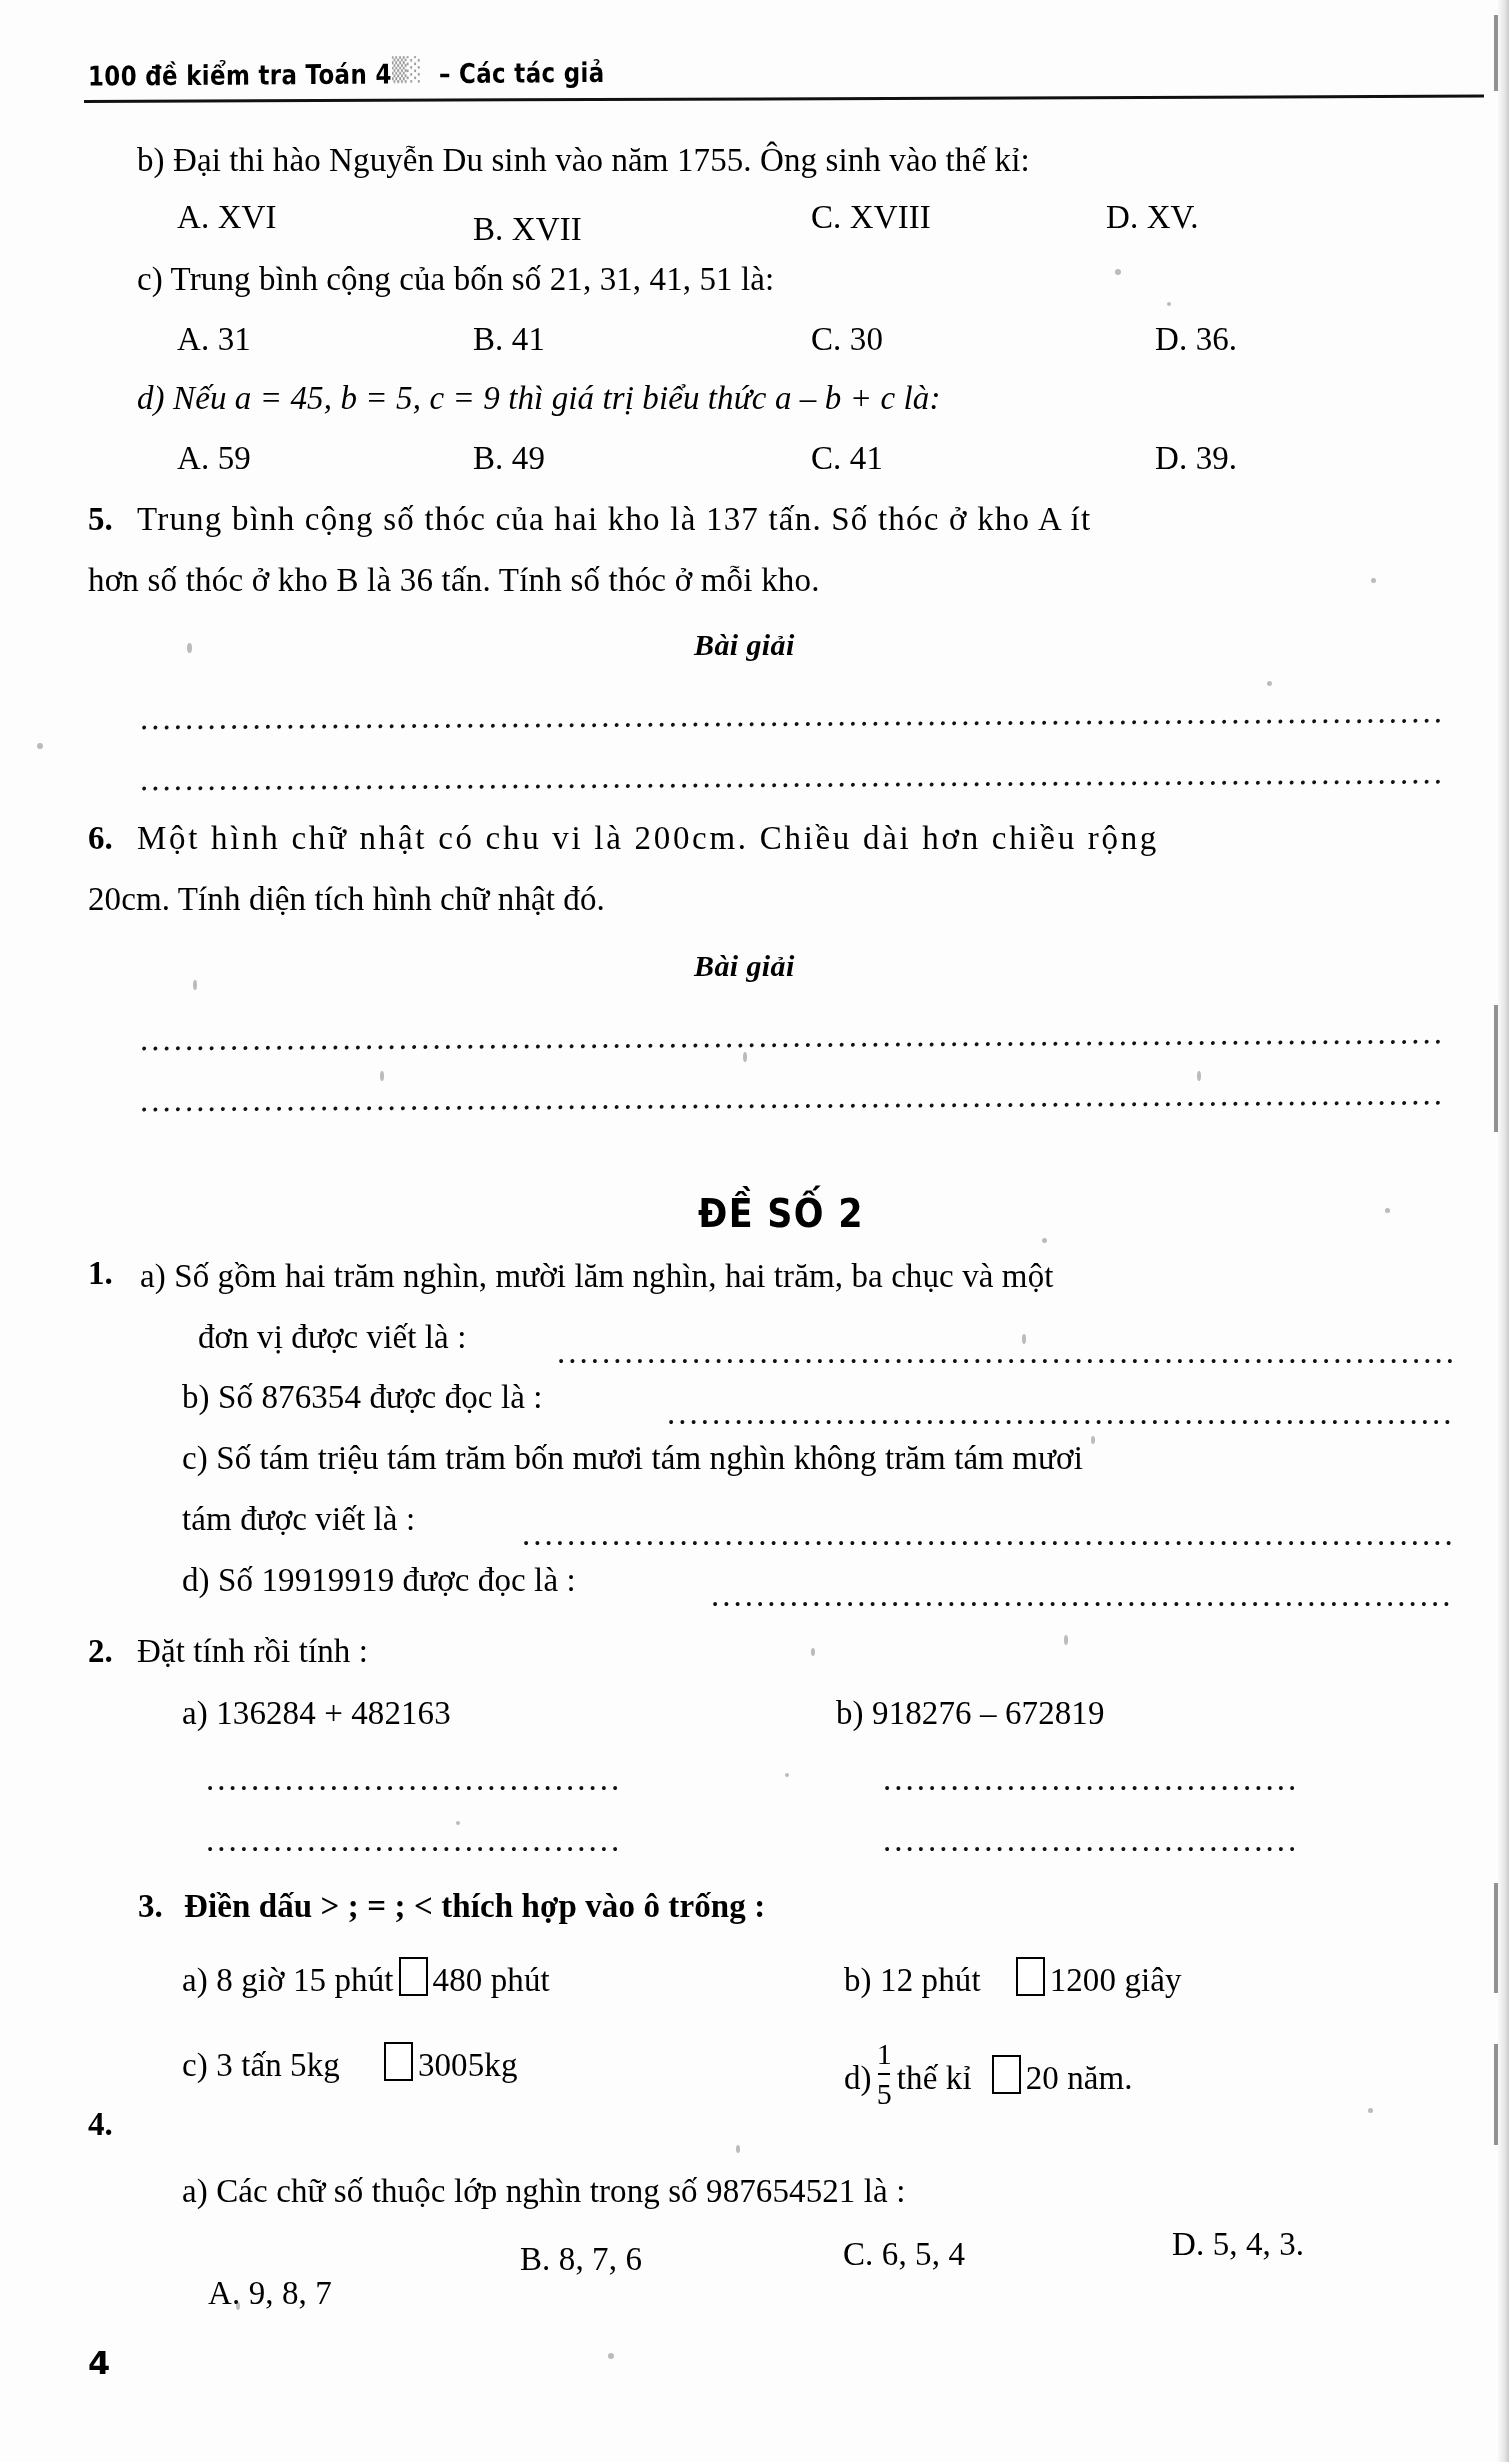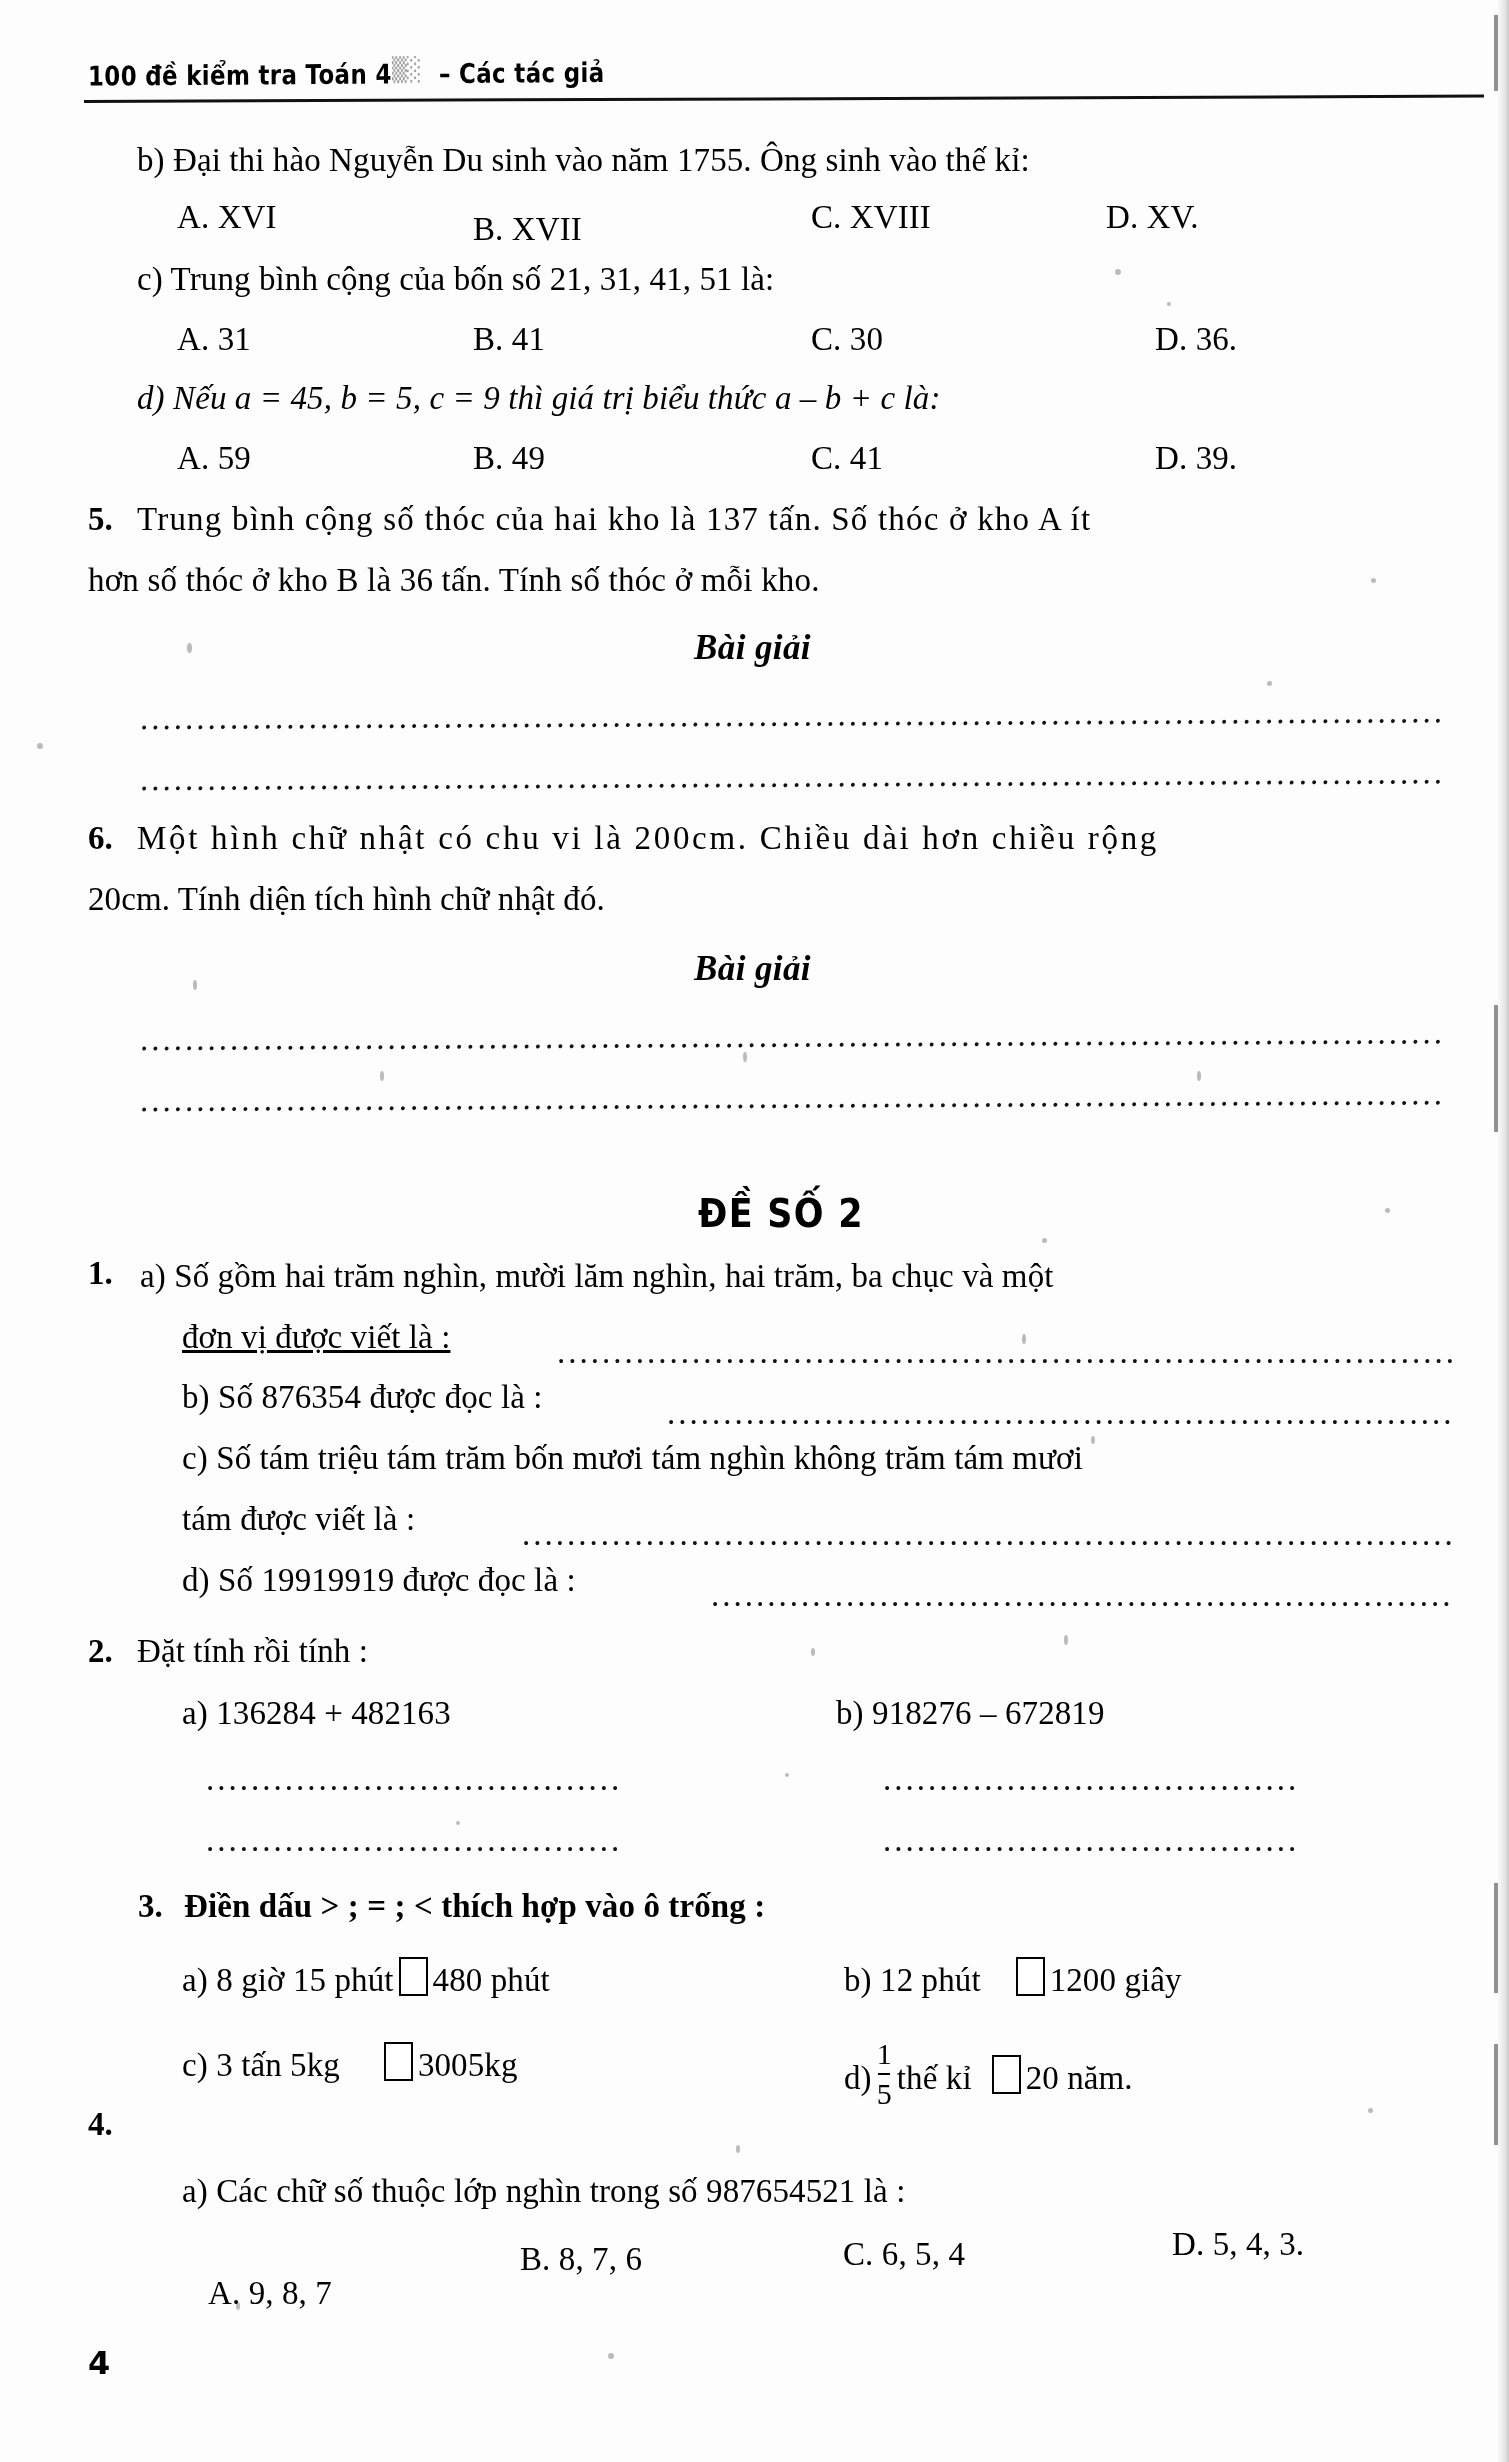--- a/index.html
+++ b/index.html
@@ -84,21 +84,21 @@
     letter-spacing: 0.1px;
   }
   .b { font-weight: 700; }
   .num { font-weight: 700; }
 
   
   .baigiai {
     position: absolute;
     font-weight: 700;
     font-style: italic;
-    font-size: 35px;
+    font-size: 30px;
     letter-spacing: 0.4px;
   }
 
   
   .de-so {
     position: absolute;
     font-family: "DejaVu Sans", "Liberation Sans", sans-serif;
     font-weight: 700;
     font-size: 35px;
     letter-spacing: 1.3px;
@@ -213,21 +213,21 @@
   <div class="ln" style="left:137px; top:822px; letter-spacing:2.7px;">Một hình chữ nhật có chu vi là 200cm. Chiều dài hơn chiều rộng</div>
   <div class="ln" style="left:88px; top:883px;">20cm. Tính diện tích hình chữ nhật đó.</div>
   <div class="baigiai" style="left:694px; top:949px;">Bài giải</div>
   <div class="dots tilt" style="left:140px; top:1035px; width:1302px;"></div>
   <div class="dots tilt" style="left:140px; top:1096px; width:1302px;"></div>
 
   <div class="de-so" style="left:698px; top:1194px;">ĐỀ SỐ 2</div>
 
   <div class="ln num" style="left:88px; top:1257px;">1.</div>
   <div class="ln" style="left:140px; top:1260px;">a) Số gồm hai trăm nghìn, mười lăm nghìn, hai trăm, ba chục và một</div>
-  <div class="ln" style="left:182px; top:1321px;text-decoration:underline;">đơn vị được viết là :</div>
+  <div class="ln" style="left:198px; top:1321px;">đơn vị được viết là :</div>
   <div class="dots" style="left:557px; top:1348px; width:895px;"></div>
 
   <div class="ln" style="left:182px; top:1381px;">b) Số 876354 được đọc là :</div>
   <div class="dots" style="left:667px; top:1409px; width:785px;"></div>
 
   <div class="ln" style="left:182px; top:1442px;">c) Số tám triệu tám trăm bốn mươi tám nghìn không trăm tám mươi</div>
   <div class="ln" style="left:182px; top:1503px;">tám được viết là :</div>
   <div class="dots" style="left:522px; top:1530px; width:929px;"></div>
 
   <div class="ln" style="left:182px; top:1564px;">d) Số 19919919 được đọc là :</div>

